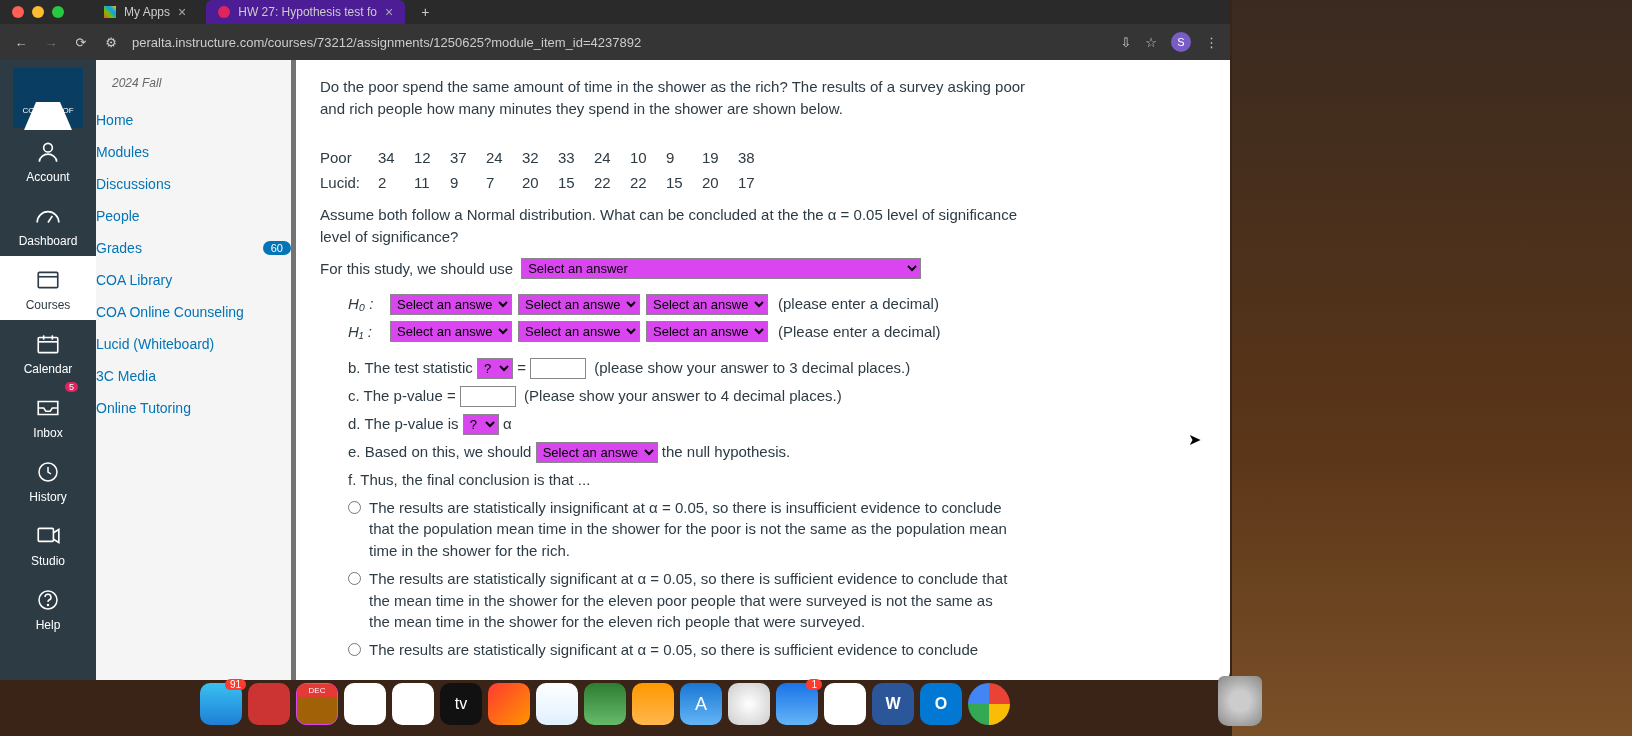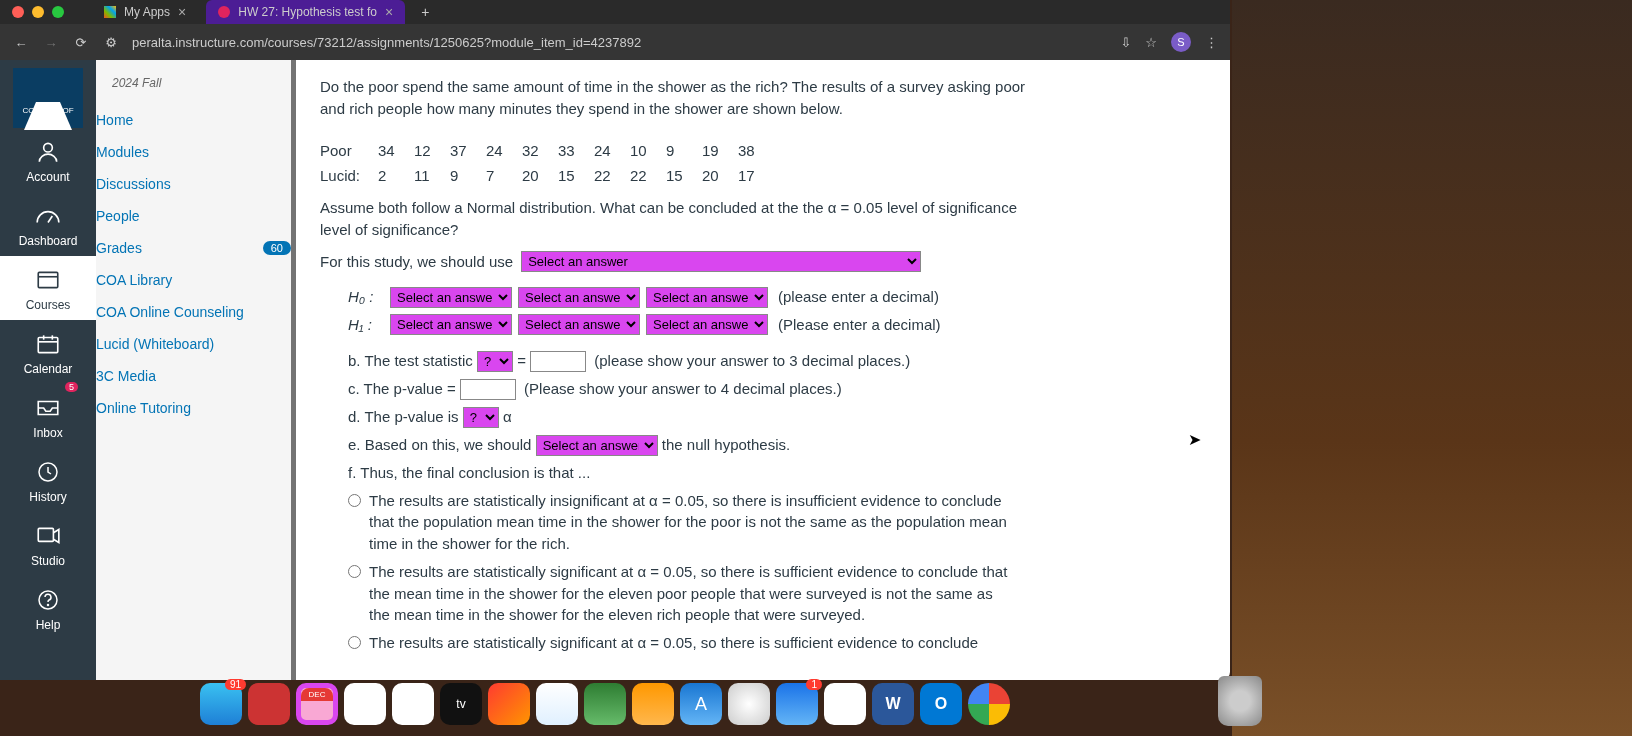--- a/index.html
+++ b/index.html
@@ -25,21 +25,21 @@
 .gnav-item.active { background: #fff; color: #2d3b45; }
 .gnav-icon { width: 28px; height: 28px; display: flex; align-items: center; justify-content: center; font-size: 22px; position: relative; }
 .gnav-badge { position: absolute; top: -2px; right: 18px; background: #e0245e; color: #fff; font-size: 9px; padding: 0 4px; border-radius: 8px; }
 
 .course-nav { width: 200px; background: #f5f5f5; border-right: 5px solid #737373; padding: 16px 0; }
 .course-term { color: #666; font-size: 12px; font-style: italic; padding: 0 16px 14px; }
 .cnav-item { padding: 8px 0; color: #0374b5; font-size: 14px; cursor: pointer; display: flex; justify-content: space-between; align-items: center; }
 .pill { background: #0374b5; color: #fff; font-size: 11px; padding: 1px 8px; border-radius: 10px; }
 
 .content { flex: 1; padding: 16px 24px; overflow-y: auto; color: #2d3b45; font-size: 15px; line-height: 1.45; }
-.prompt { max-width: 720px; margin-bottom: 20px; }
+.prompt { max-width: 720px; margin-bottom: 27px; }
 .data-row { display: flex; gap: 14px; margin: 4px 0; }
 .data-row span:first-child { width: 44px; font-weight: 500; }
 .data-row span { display: inline-block; min-width: 22px; }
 .assume { max-width: 720px; margin: 10px 0; }
 .study-line { margin: 8px 0 14px; display: flex; align-items: center; gap: 8px; }
 select { font-size: 13px; padding: 1px 2px; border: 1px solid #888; background: #d946ef; }
 select.wide { width: 400px; }
 select.med { width: 122px; }
 select.sm { width: 36px; }
 input.num { width: 56px; border: 1px solid #888; font-size: 13px; padding: 2px; }
@@ -321,26 +321,26 @@
       </div>
     </div>
   </div>
 </div>
 
 <div class="dock">
   <div class="dock-icon" style="background:linear-gradient(#3ac1f1,#1e7fd6)">
       <div class="dock-badge">91</div>
     </div>
   <div class="dock-icon" style="background:#c33"></div>
-  <div class="dock-icon" style="background:#f9a8d4;border:5px solid #d946ef;display:flex;flex-direction:column;align-items:flex-start;justify-content:flex-start;font-size:8px;color:#fff">
+  <div class="dock-icon" style="background:#a16207;border:1px solid #d946ef;display:flex;flex-direction:column;align-items:flex-start;justify-content:flex-start;font-size:8px;color:#fff">
       <div style="background:#e53935;width:100%;text-align:center;padding:2px 0;border-radius:8px 8px 0 0">DEC</div>
     </div>
   <div class="dock-icon" style="background:#fff"></div>
   <div class="dock-icon" style="background:#fff"></div>
-  <div class="dock-icon" style="background:#111;color:#fff;display:flex;align-items:center;justify-content:center;font-size:12px">tv</div>
+  <div class="dock-icon" style="background:#111;color:#fff;display:flex;align-items:center;justify-content:center;font-size:16px">tv</div>
   <div class="dock-icon" style="background:linear-gradient(135deg,#ff3b30,#ff9500)"></div>
   <div class="dock-icon" style="background:linear-gradient(#fff,#e0f0ff)"></div>
   <div class="dock-icon" style="background:linear-gradient(#2e7d32,#66bb6a)"></div>
   <div class="dock-icon" style="background:linear-gradient(#ff9800,#ffb74d)"></div>
   <div class="dock-icon" style="background:linear-gradient(#1976d2,#64b5f6);color:#fff;display:flex;align-items:center;justify-content:center;font-size:18px">A</div>
   <div class="dock-icon" style="background:radial-gradient(circle,#fff,#ccc)"></div>
   <div class="dock-icon" style="background:linear-gradient(#1a73e8,#64b5f6)">
       <div class="dock-badge">1</div>
     </div>
   <div class="dock-icon" style="background:#fff"></div>

